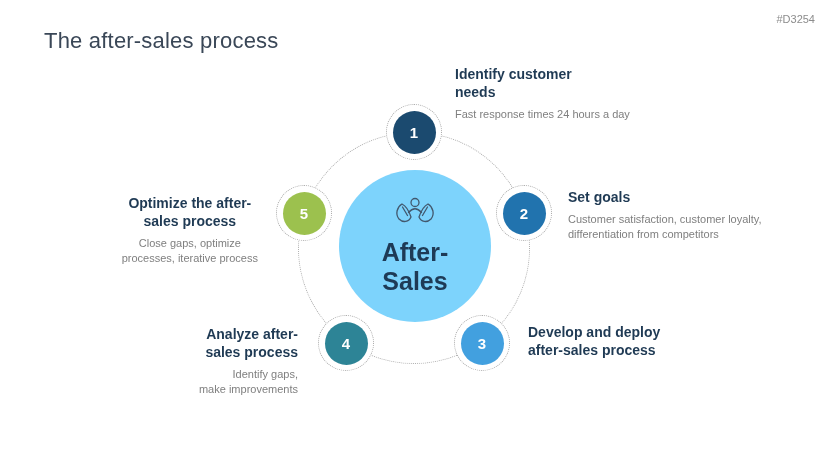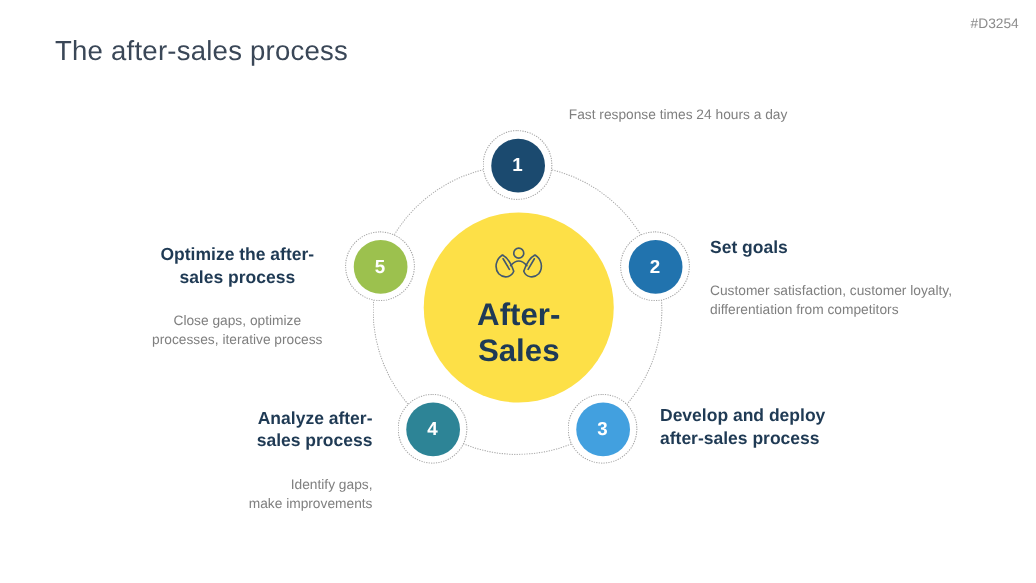--- a/index.html
+++ b/index.html
@@ -43,21 +43,21 @@
     border-radius: 50%;
   }
   
   .center-circle {
     position: absolute;
     left: 339px;
     top: 170px;
     width: 152px;
     height: 152px;
     border-radius: 50%;
-    background: #fde047;
+    background: #7dd3fc;
     display: flex;
     flex-direction: column;
     align-items: center;
     justify-content: center;
     text-align: center;
   }
   .center-label {
     margin-top: 4px;
     font-size: 25px;
     font-weight: 700;
@@ -97,21 +97,21 @@
   
   .step-text { position: absolute; }
   .step-text .heading {
     font-size: 14px;
     font-weight: 700;
     line-height: 18px;
     color: #1f3a54;
     white-space: pre-line;
   }
   .step-text .desc {
-    margin-top: 20px;
+    margin-top: 6px;
     font-size: 11px;
     line-height: 15px;
     color: #7f7f7f;
     white-space: pre-line;
   }
   .t1 { left: 455px; top: 65px; }
   .t2 { left: 568px; top: 188px; }
   .t3 { left: 528px; top: 323px; }
   .t4 { right: 531px; top: 325px; text-align: right; }
   .t5 { right: 571px; top: 194px; text-align: center; }
@@ -151,20 +151,22 @@
       <div class="badge-inner" style="background: rgb(66, 160, 223);">3</div>
     </div>
     <div class="badge b4">
       <div class="badge-inner" style="background: rgb(45, 132, 150);">4</div>
     </div>
     <div class="badge b5">
       <div class="badge-inner" style="background: rgb(156, 193, 78);">5</div>
     </div>
 
     <div class="step-text t1">
+      <div class="heading">Identify customer
+needs</div>
       <div class="desc">Fast response times 24 hours a day</div>
     </div>
     <div class="step-text t2">
       <div class="heading">Set goals</div>
       <div class="desc">Customer satisfaction, customer loyalty,
 differentiation from competitors</div>
     </div>
     <div class="step-text t3">
       <div class="heading">Develop and deploy
 after-sales process</div>

